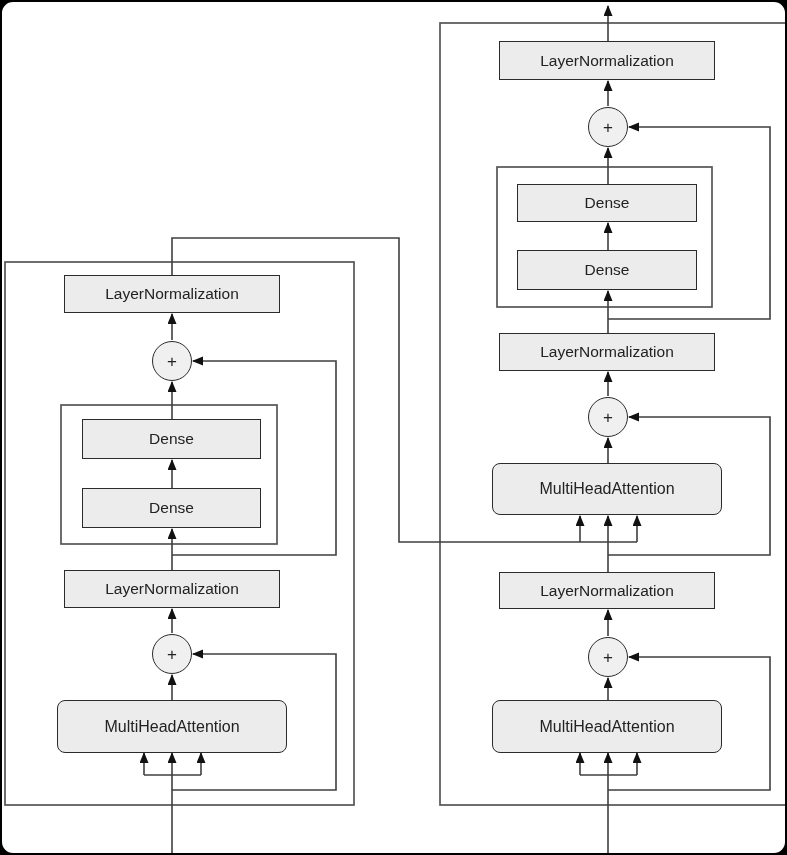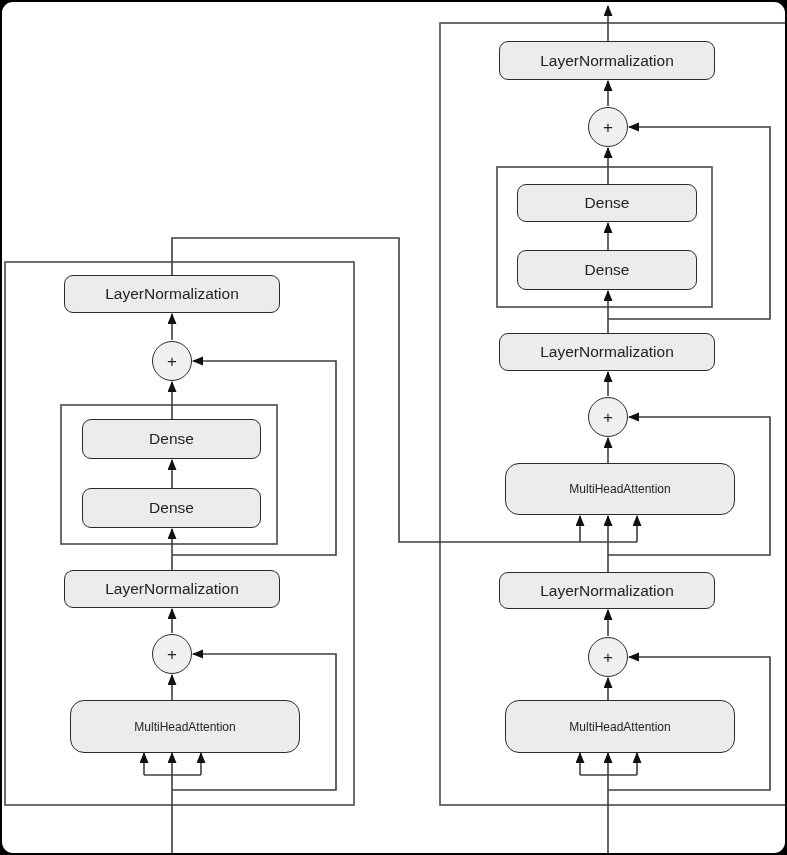--- a/index.html
+++ b/index.html
@@ -13,24 +13,24 @@
     border:2.5px solid var(--frame);
     font-family:"Liberation Sans", sans-serif;
   }
   svg{position:absolute; inset:0;}
   .connector{stroke:var(--line); stroke-width:1.6; fill:none;}
   .container-rect{stroke:var(--container); stroke-width:1.7; fill:none;}
   .arrowhead{fill:var(--arrow); stroke:none;}
   .node{
     position:absolute; display:flex; align-items:center; justify-content:center;
     background:var(--node-fill); border:1.4px solid var(--node-border);
-    border-radius:9px; color:var(--text); font-size:15.5px; box-sizing:border-box;
+    border-radius:0; color:var(--text); font-size:15.5px; box-sizing:border-box;
     white-space:nowrap;
   }
-  .node.mha{border-radius:14px; font-size:12px;margin-left:13px;}
+  .node.mha{border-radius:8px; font-size:16px;}
   .plus{
     position:absolute; width:40px; height:40px; border-radius:50%;
     background:#f0f0f0; border:1.5px solid var(--node-border); box-sizing:border-box;
     display:flex; align-items:center; justify-content:center;
     color:var(--text); font-size:17px; line-height:1;
   }
 </style>
 </head>
 <body>
 

